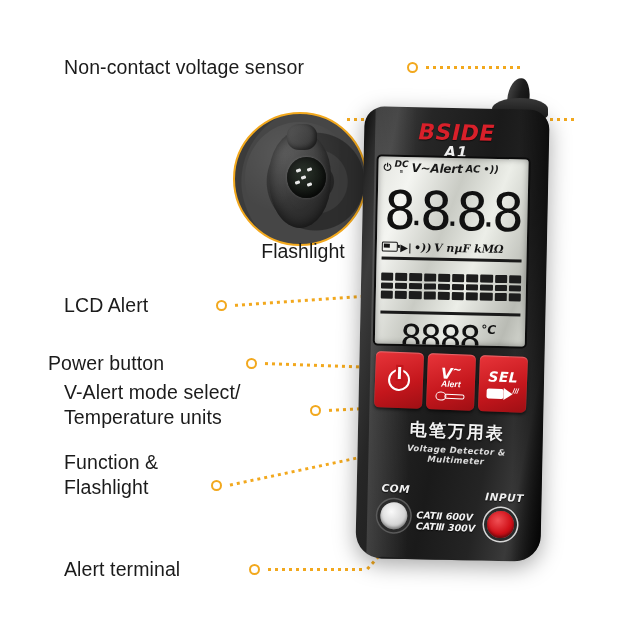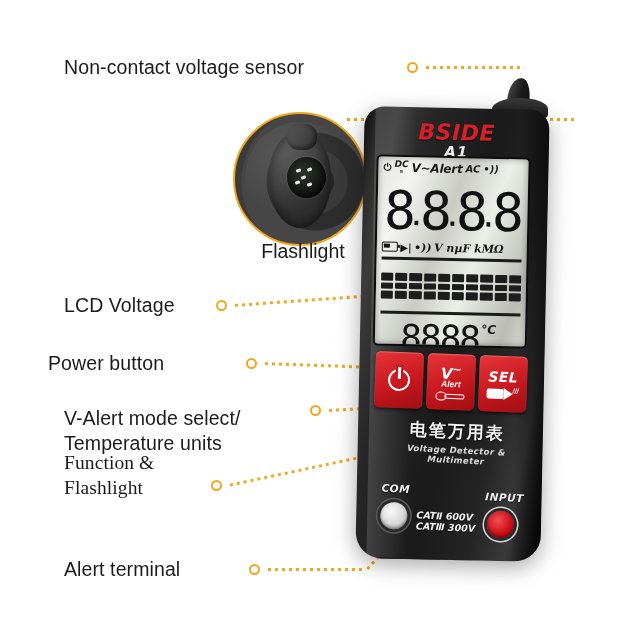--- a/index.html
+++ b/index.html
@@ -340,28 +340,28 @@
     transform:rotate(1.2deg);
   }
 </style>
 </head>
 <body>
 
 <div class="stage">
 
   <div class="label" style="left:64px;top:55px;">Non-contact voltage sensor</div>
 
-  <div class="label" style="left:64px;top:293px;">LCD Voltage</div>
+  <div class="label" style="left:64px;top:293px;">LCD Alert</div>
 
   <div class="label" style="left:48px;top:351px;">Power button</div>
 
-  <div class="label" style="left:64px;top:380px;margin-top:26px;">V-Alert mode select/
+  <div class="label" style="left:64px;top:380px;">V-Alert mode select/
 Temperature units</div>
 
-  <div class="label" style="left:64px;top:450px;font-family:Liberation Serif, serif;">Function &amp;
+  <div class="label" style="left:64px;top:450px;">Function &amp;
 Flashlight</div>
 
   <div class="label" style="left:64px;top:557px;">Alert terminal</div>
 
   <div class="bullet" style="left:407px;top:62px;"></div>
   <div class="bullet" style="left:216px;top:300px;"></div>
   <div class="bullet" style="left:246px;top:358px;"></div>
   <div class="bullet" style="left:310px;top:405px;"></div>
   <div class="bullet" style="left:211px;top:480px;"></div>
   <div class="bullet" style="left:249px;top:564px;"></div>

